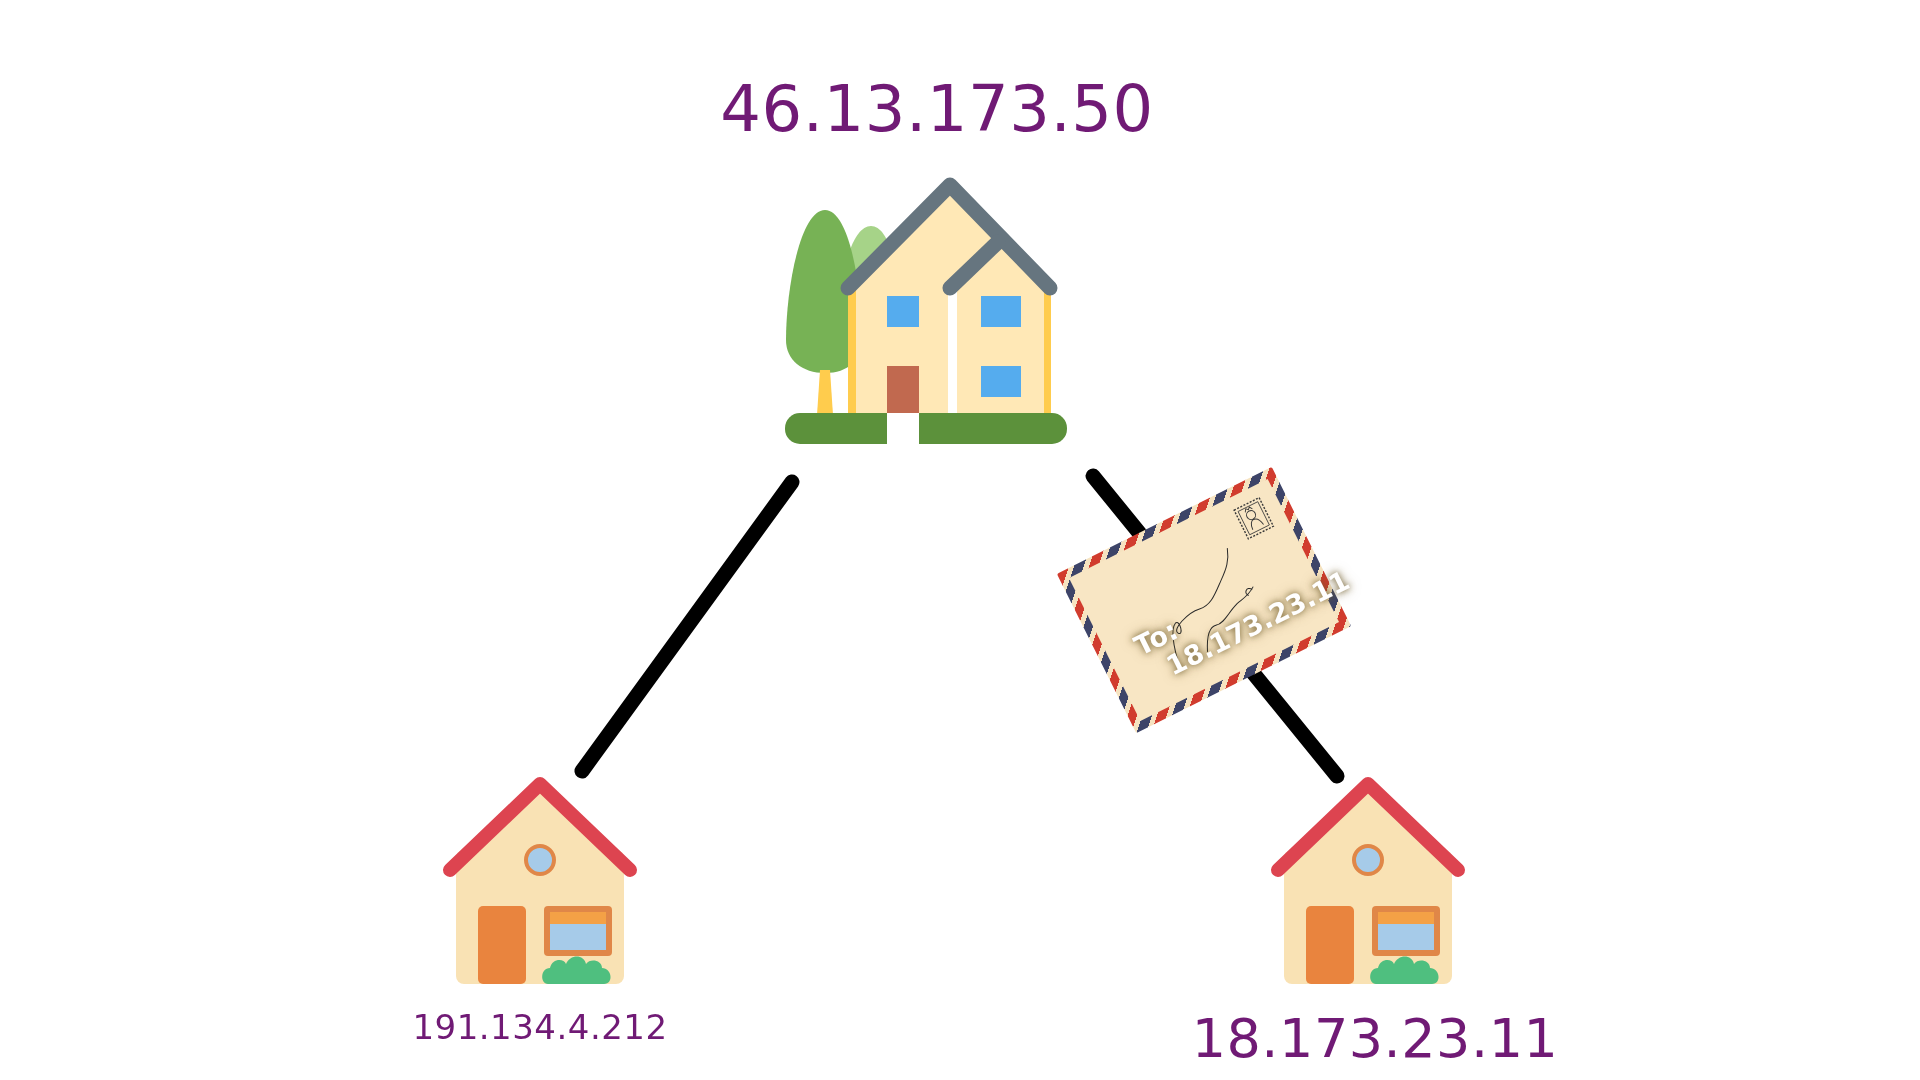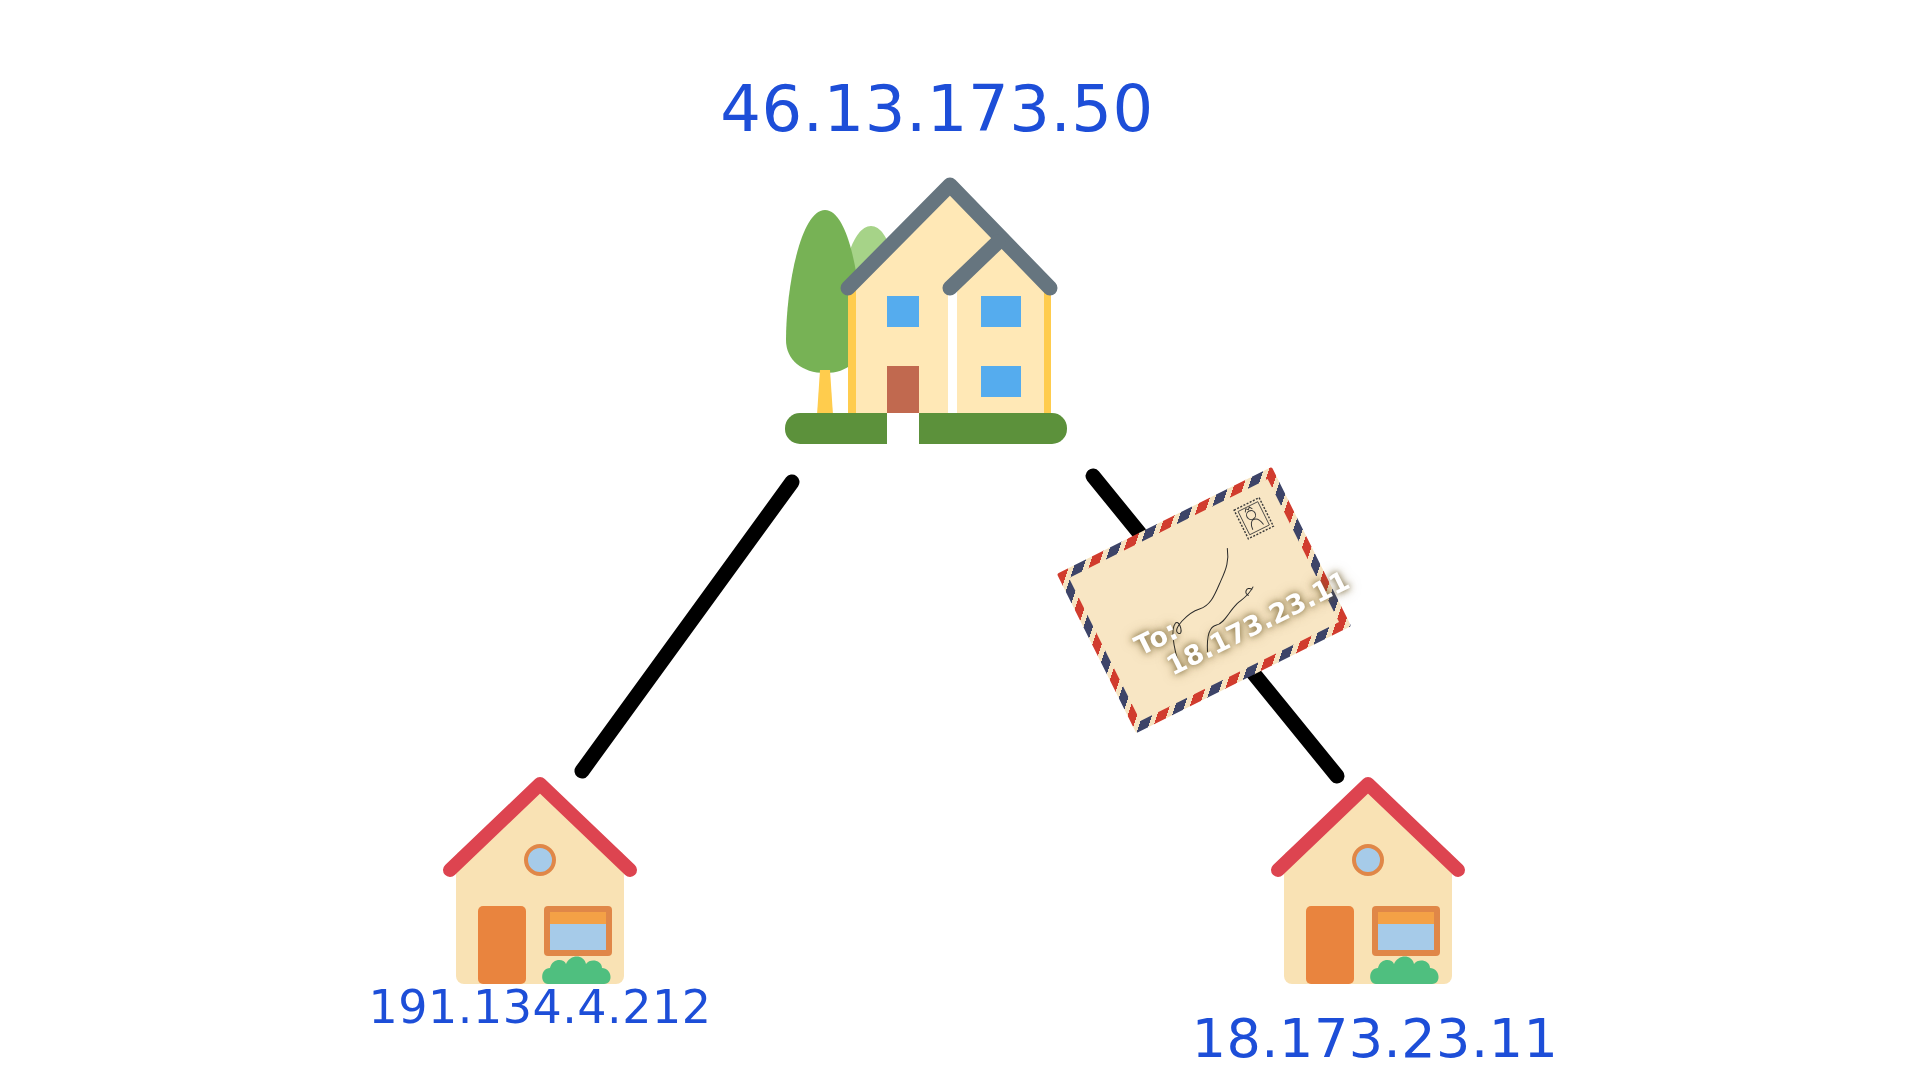--- a/index.html
+++ b/index.html
@@ -1,20 +1,20 @@
 <!DOCTYPE html>
 <html><head>
 <meta charset="utf-8">
 <style>
   html, body { margin:0; padding:0; }
   body { width:1920px; height:1080px; background:#ffffff; position:relative; overflow:hidden;
          font-family:"DejaVu Sans","Liberation Sans",sans-serif; }
-  .label { position:absolute; color:#1d4ed8; text-align:center; white-space:nowrap; letter-spacing:0.5px; }
+  .label { position:absolute; color:#701a75; text-align:center; white-space:nowrap; letter-spacing:0.5px; }
   #label-top { left:637px; width:600px; top:72px; font-size:64px; }
-  #label-left { left:290px; width:500px; top:980px; font-size:46px; }
+  #label-left { left:290px; width:500px; top:1007px; font-size:34px; }
   #label-right { left:1125px; width:500px; top:1007px; font-size:54px; }
   svg.abs { position:absolute; overflow:visible; }
   .envelope { position:absolute; left:1084px; top:511px; width:240px; height:178px;
               transform:rotate(-26.5deg); transform-origin:center center; }
   .env-inner { position:absolute; inset:0; border-radius:2px;
                background:
                  repeating-linear-gradient(135deg,#d13c2e 0 9px,#f6e3c0 9px 14px,#3d4468 14px 23px,#f6e3c0 23px 28px);
   }
   .env-paper { position:absolute; left:9px; top:9px; right:9px; bottom:9px; background:#f8e6c4; }
   .env-text { position:absolute; color:#ffffff; font-weight:bold; font-family:"DejaVu Sans",sans-serif;

